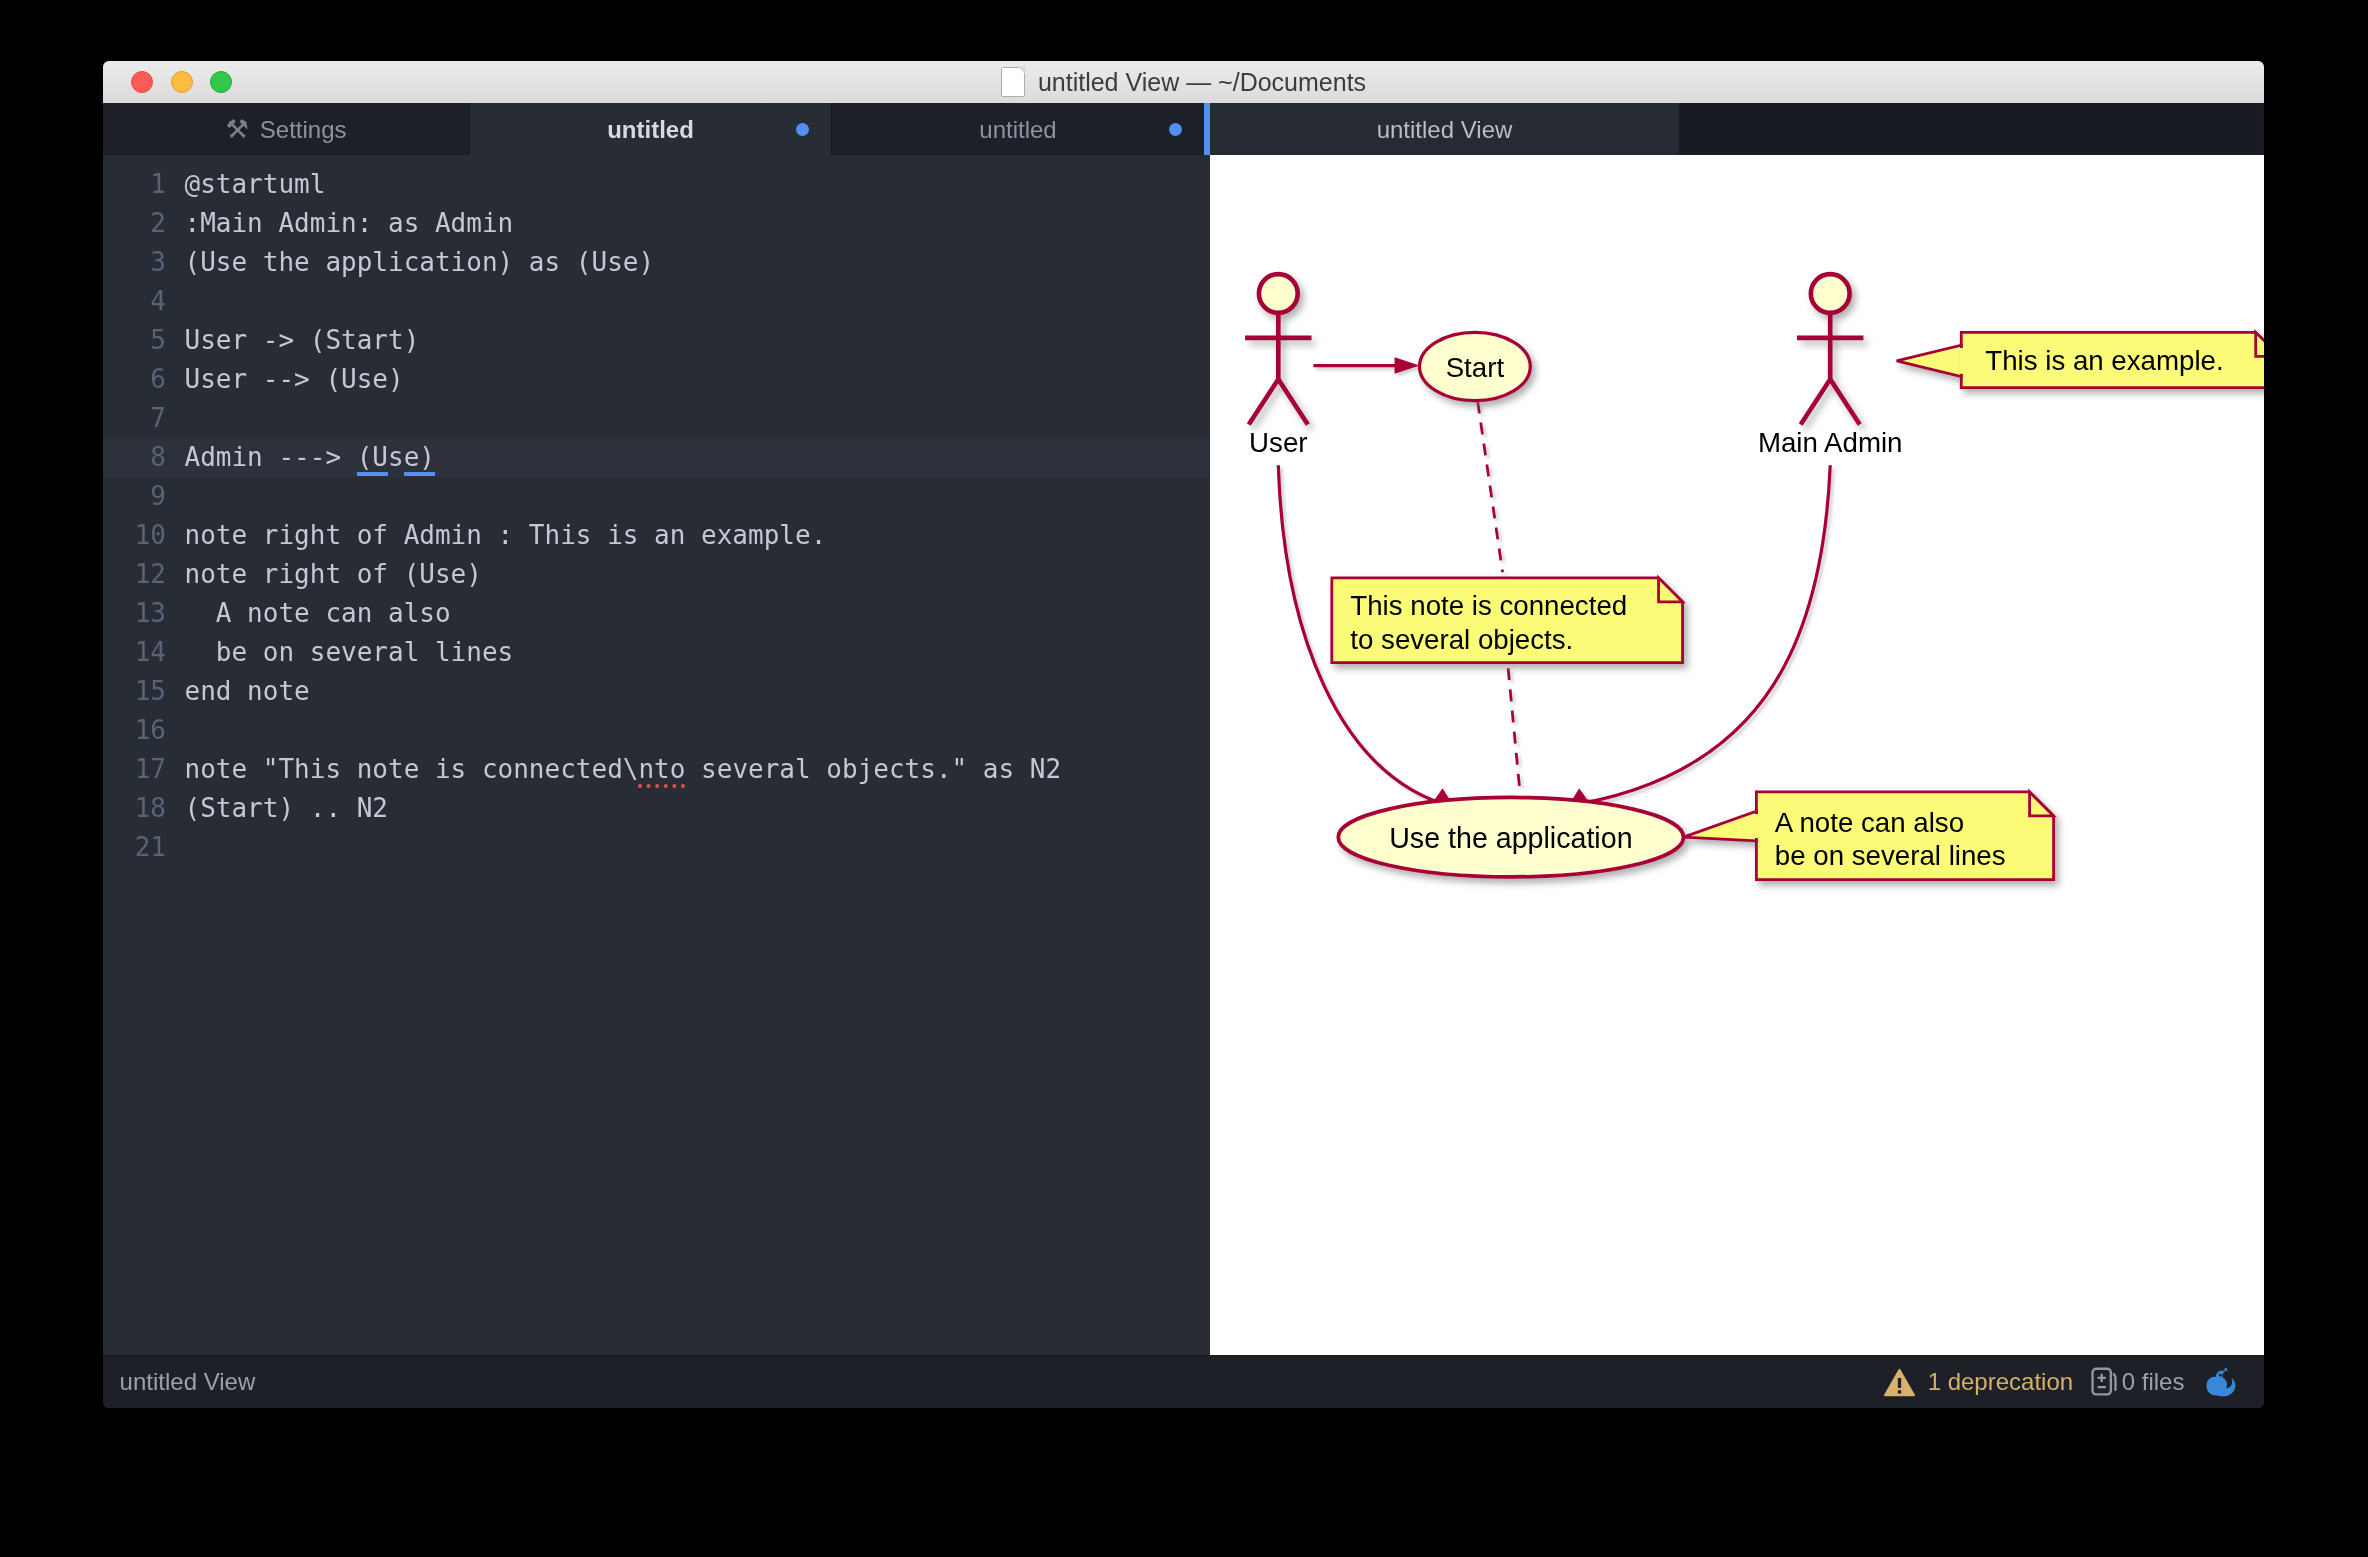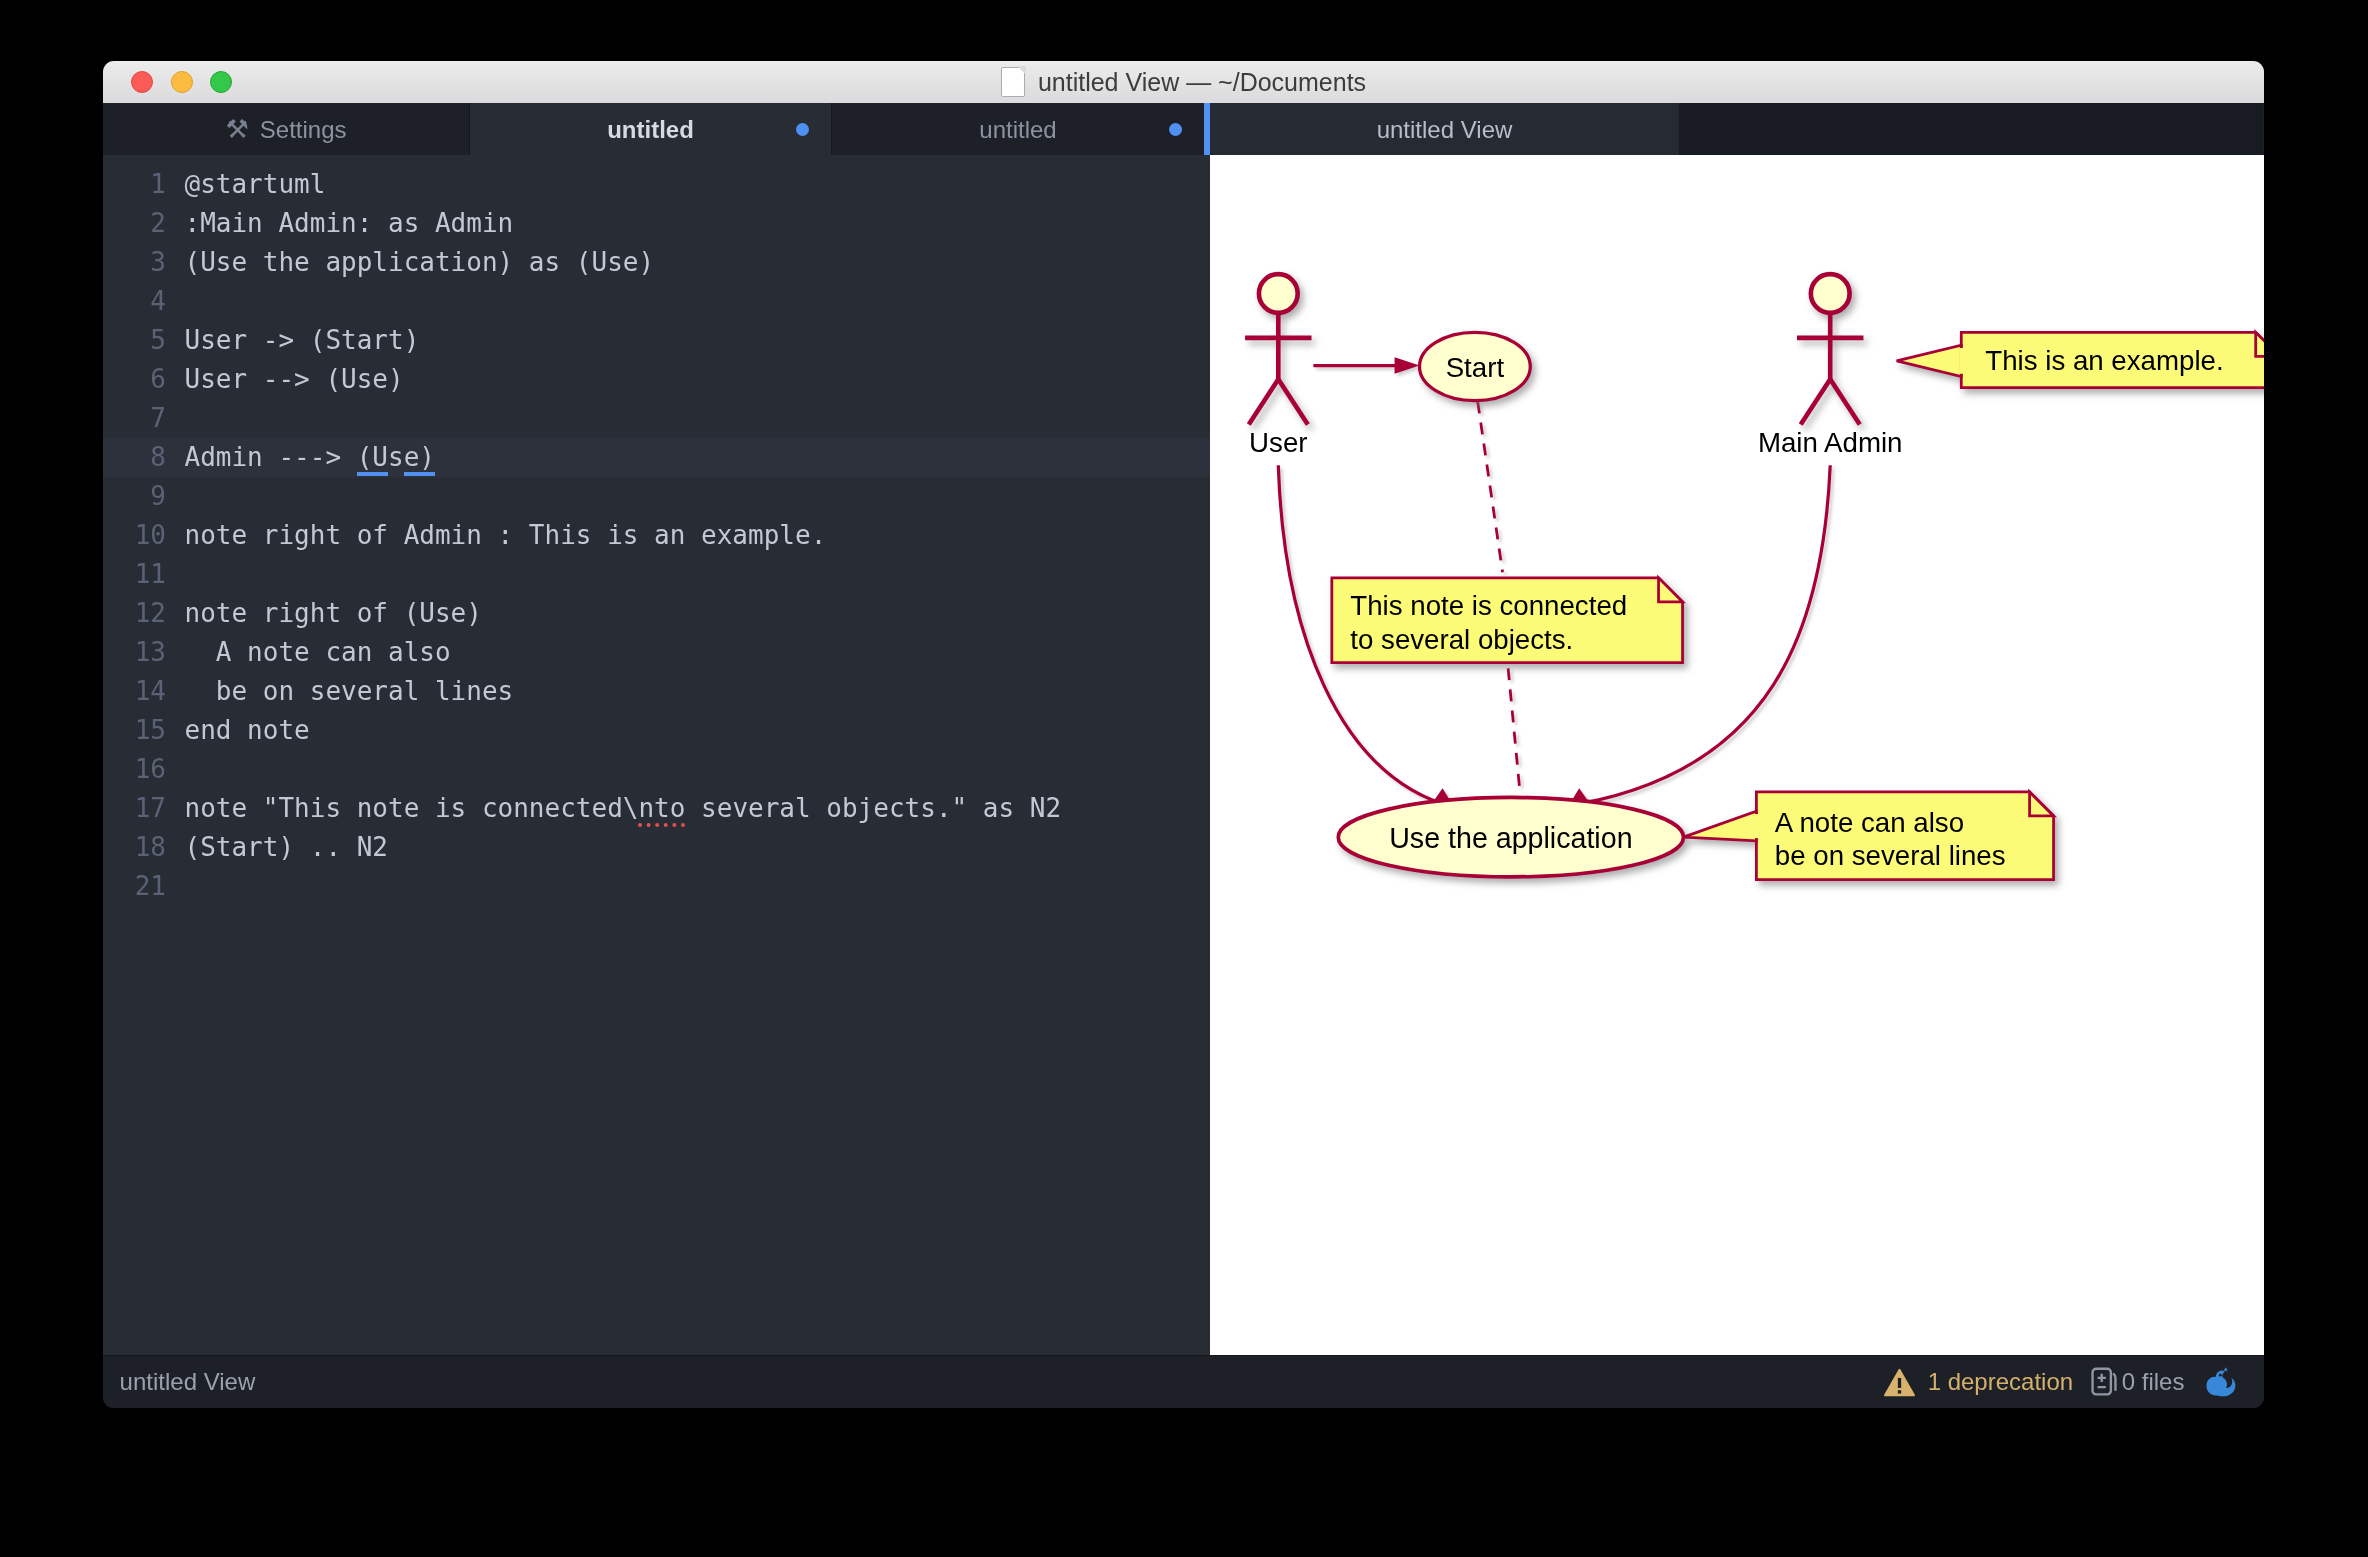--- a/index.html
+++ b/index.html
@@ -1,17 +1,17 @@
 <!DOCTYPE html>
 <html style="font-size:14.8px"><head>
 <meta charset="utf-8">
 <style>
   html,body{margin:0;padding:0;background:#000;}
   body{width:2368px;height:1558px;position:relative;font-family:"Liberation Sans",sans-serif;overflow:hidden;}
-  .window{position:absolute;left:103px;top:61px;width:2161px;height:1347px;border-radius:11px;overflow:hidden;background:#282c34;}
+  .window{position:absolute;left:103px;top:61px;width:2161px;height:1347px;border-radius:6px;overflow:hidden;background:#282c34;}
   
   .titlebar{position:absolute;left:0;top:0;width:100%;height:42px;background:linear-gradient(#ececec,#dcdadc);border-bottom:0.9px solid #b8b6b8;display:flex;align-items:center;justify-content:center;}
   .traffic{position:absolute;left:28px;top:0;height:42px;display:flex;align-items:center;gap:17.5px;}
   .tl{width:20px;height:20px;border-radius:50%;}
   .tl.red{background:#fc5b57;border:0.9px solid #e2463f;}
   .tl.yel{background:#fdbc40;border:0.9px solid #dfa023;}
   .tl.grn{background:#34c84a;border:0.9px solid #1ea733;}
   .title-group{display:flex;align-items:center;gap:13px;}
   .doc-icon{position:relative;width:22px;height:28px;background:#fff;border:1.8px solid #ababab;border-radius:1.8px;}
   .doc-icon:after{content:"";position:absolute;right:-1.8px;top:-1.8px;border-style:solid;border-width:0 9.2px 9.2px 0;border-color:transparent #dcdadc transparent transparent;}
@@ -92,21 +92,20 @@
         <div class="ed-row"><span class="gut">1</span><span class="codeline"><span>@startuml</span></span></div>
         <div class="ed-row"><span class="gut">2</span><span class="codeline"><span>:Main Admin: as Admin</span></span></div>
         <div class="ed-row"><span class="gut">3</span><span class="codeline"><span>(Use the application) as (Use)</span></span></div>
         <div class="ed-row"><span class="gut">4</span><span class="codeline"><span></span></span></div>
         <div class="ed-row"><span class="gut">5</span><span class="codeline"><span>User -&gt; (Start)</span></span></div>
         <div class="ed-row"><span class="gut">6</span><span class="codeline"><span>User --&gt; (Use)</span></span></div>
         <div class="ed-row"><span class="gut">7</span><span class="codeline"><span></span></span></div>
         <div class="ed-row cur"><span class="gut">8</span><span class="codeline"><span>Admin ---&gt; </span><span class="ul">(U</span><span>s</span><span class="ul">e)</span></span></div>
         <div class="ed-row"><span class="gut">9</span><span class="codeline"><span></span></span></div>
         <div class="ed-row"><span class="gut">10</span><span class="codeline"><span>note right of Admin : This is an example.</span></span></div>
-        <div class="ed-row"><span class="gut">11</span><span class="codeline"><span></span></span></div>
         <div class="ed-row"><span class="gut">12</span><span class="codeline"><span>note right of (Use)</span></span></div>
         <div class="ed-row"><span class="gut">13</span><span class="codeline"><span>  A note can also</span></span></div>
         <div class="ed-row"><span class="gut">14</span><span class="codeline"><span>  be on several lines</span></span></div>
         <div class="ed-row"><span class="gut">15</span><span class="codeline"><span>end note</span></span></div>
         <div class="ed-row"><span class="gut">16</span><span class="codeline"><span></span></span></div>
         <div class="ed-row"><span class="gut">17</span><span class="codeline"><span>note "This note is connected\</span><span class="sq">nto</span><span> several objects." as N2</span></span></div>
         <div class="ed-row"><span class="gut">18</span><span class="codeline"><span>(Start) .. N2</span></span></div>
         <div class="ed-row"><span class="gut">21</span><span class="codeline"><span></span></span></div>
       </div>
   </div>

